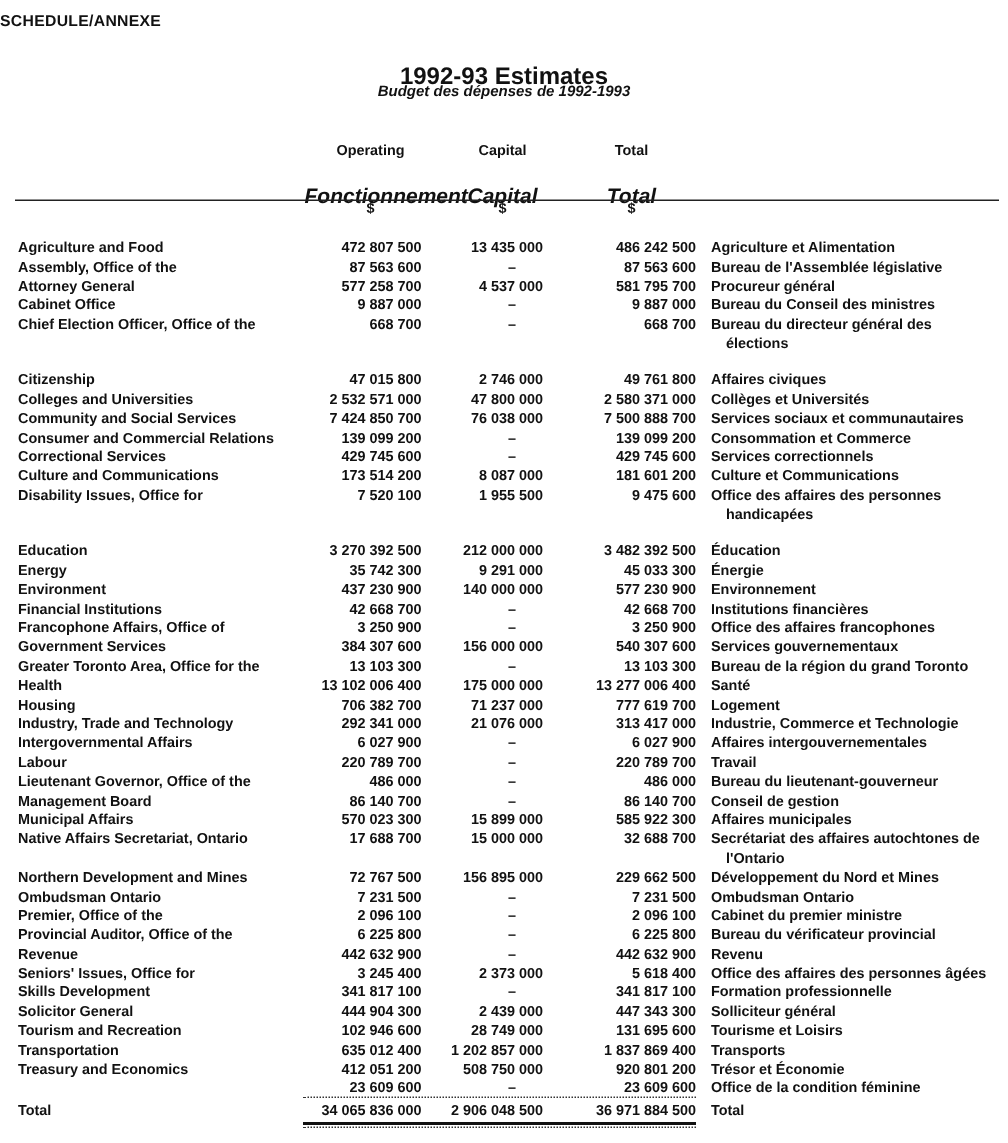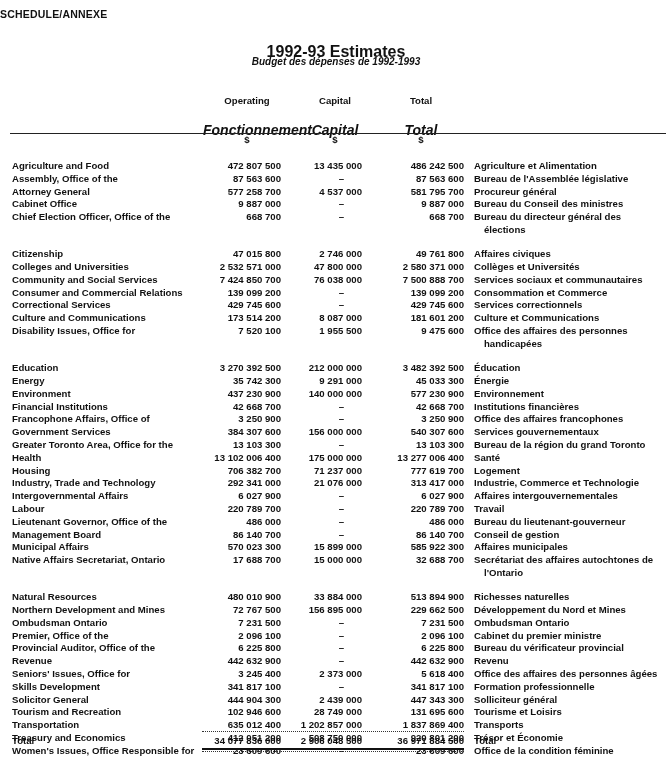--- a/index.html
+++ b/index.html
@@ -253,27 +253,20 @@
       <span class="fr">Affaires municipales</span>
     </div>
     <div class="row twoline">
       <span class="en">Native Affairs Secretariat, Ontario</span>
       <span class="op">17 688 700</span>
       <span class="cap">15 000 000</span>
       <span class="tot">32 688 700</span>
       <span class="fr">Secrétariat des affaires autochtones de</span>
       <span class="fr2">l'Ontario</span>
     </div>
-    <div class="row gap">
-      <span class="en">Natural Resources</span>
-      <span class="op">480 010 900</span>
-      <span class="cap">33 884 000</span>
-      <span class="tot">513 894 900</span>
-      <span class="fr">Richesses naturelles</span>
-    </div>
     <div class="row">
       <span class="en">Northern Development and Mines</span>
       <span class="op">72 767 500</span>
       <span class="cap">156 895 000</span>
       <span class="tot">229 662 500</span>
       <span class="fr">Développement du Nord et Mines</span>
     </div>
     <div class="row">
       <span class="en">Ombudsman Ontario</span>
       <span class="op">7 231 500</span>
@@ -338,30 +331,29 @@
       <span class="fr">Transports</span>
     </div>
     <div class="row">
       <span class="en">Treasury and Economics</span>
       <span class="op">412 051 200</span>
       <span class="cap">508 750 000</span>
       <span class="tot">920 801 200</span>
       <span class="fr">Trésor et Économie</span>
     </div>
     <div class="row">
-      <span class="en">Women's Issues, Office Responsible for</span>
       <span class="op">23 609 600</span>
       <span class="cap dash">–</span>
       <span class="tot">23 609 600</span>
       <span class="fr">Office de la condition féminine</span>
     </div>
   </div>
 
 <div class="sum-rule" style="top:731px;"></div>
 
 <div class="total-row">
   <span class="en">Total</span>
-  <span class="op">34 077 836 000</span>
+  <span class="op">34 065 836 000</span>
   <span class="cap">2 906 048 500</span>
   <span class="tot">36 971 884 500</span>
   <span class="fr">Total</span>
 </div>
 <div class="dbl"></div>
 
 </body></html>

